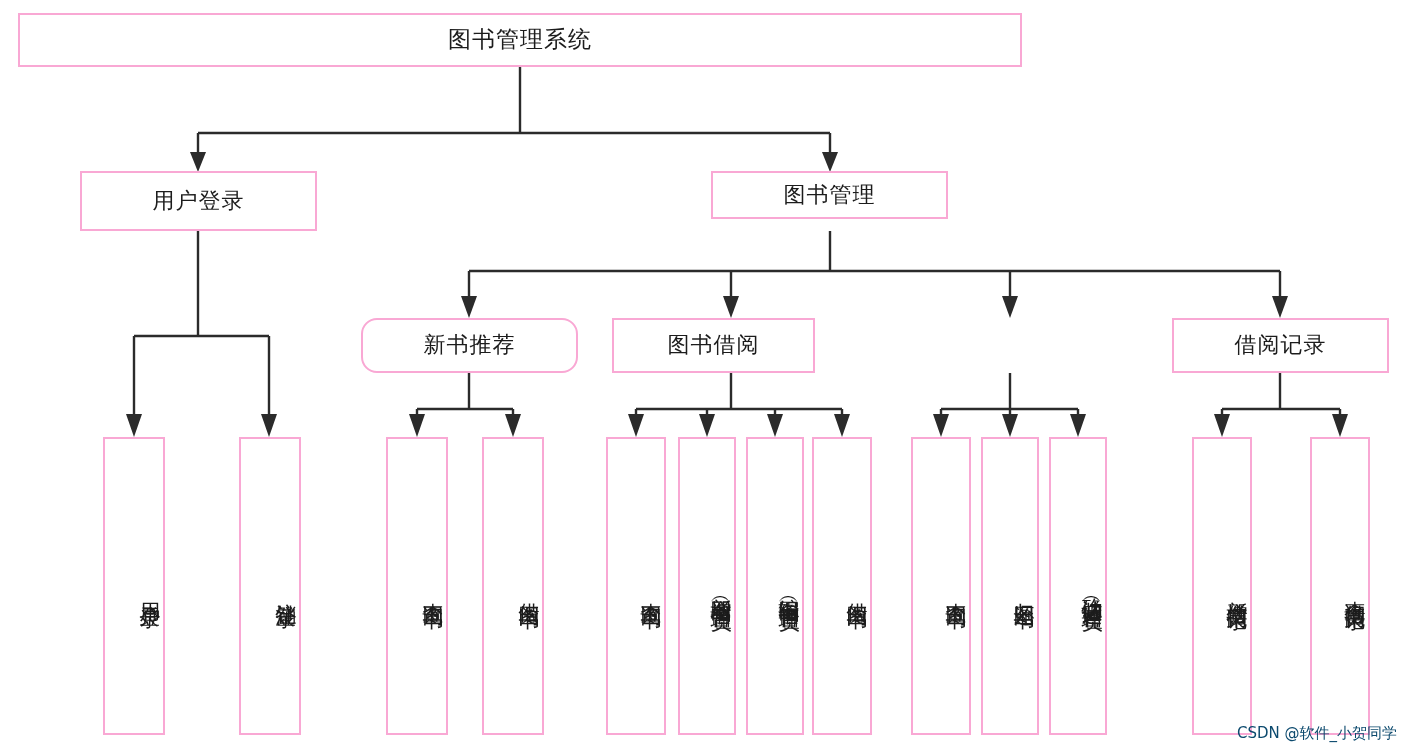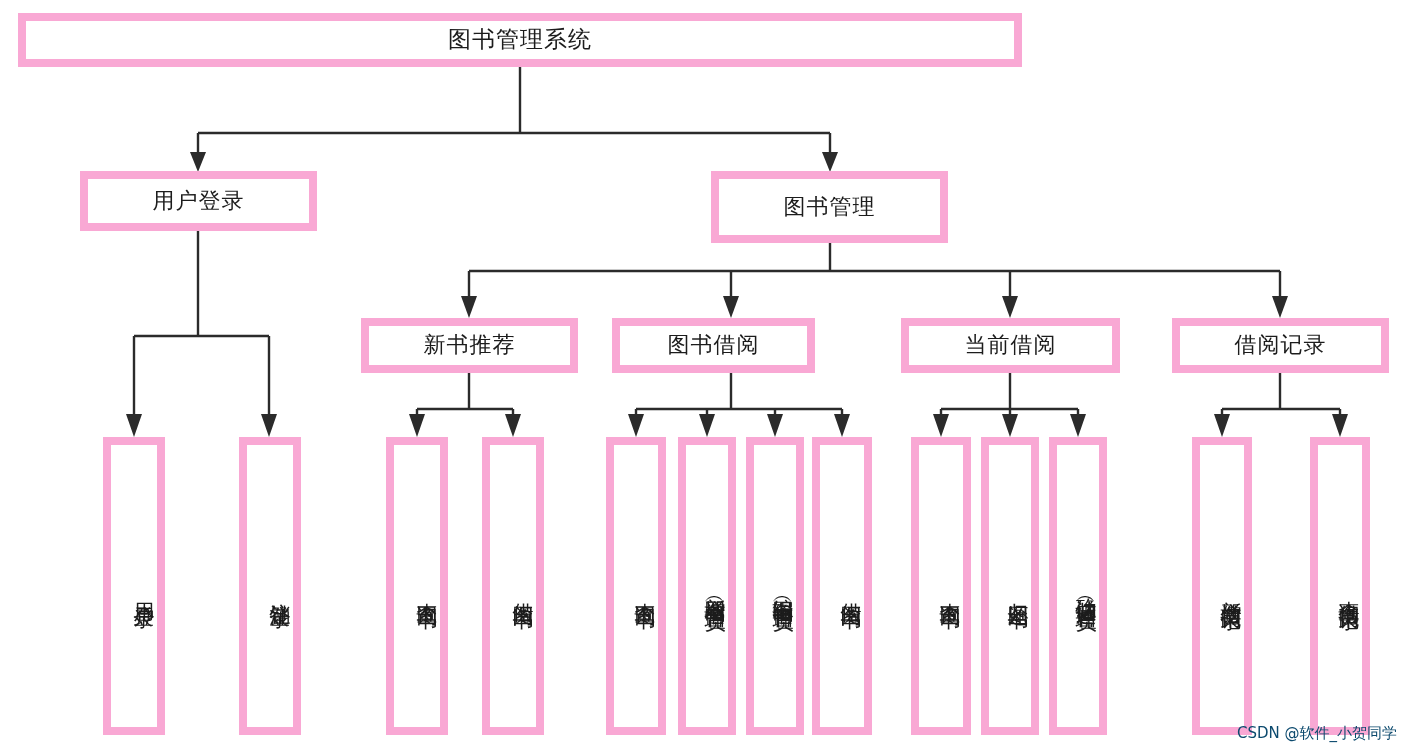--- a/index.html
+++ b/index.html
@@ -13,21 +13,21 @@
   #canvas {
     position: relative;
     width: 1405px;
     height: 747px;
     background: #ffffff;
     overflow: hidden;
   }
   .node {
     position: absolute;
     box-sizing: border-box;
-    border: 8px solid #f9a8d4;
+    border: 2px solid #f9a8d4;
     background: #ffffff;
     display: flex;
     align-items: center;
     justify-content: center;
     color: #1c1c1c;
   }
   .node.h {
     font-size: 22px;
     letter-spacing: 1px;
     line-height: 1.2;
@@ -146,33 +146,30 @@
     <polygon class="arrowhead" points="1332,414 1348,414 1340,437"></polygon>
   </svg>
 
   <div class="node h" id="root-node" style="left:18px; top:13px; width:1004px; height:54px;">
     <span>图书管理系统</span>
   </div>
 
   <div class="node h" style="left:80px; top:171px; width:237px; height:60px;">
     <span>用户登录</span>
   </div>
-  <div class="node h" style="left:711px; top:171px; width:237px; height:72px;">
+  <div class="node h" style="left:711px; top:171px; width:237px; height:48px;">
     <span>图书管理</span>
   </div>
 
-  <div class="node h" style="left:361px; top:318px; width:217px; height:55px;">
+  <div class="node h" style="left:361px; top:318px; width:217px; height:55px;border-radius:16px;">
     <span>新书推荐</span>
   </div>
   <div class="node h" style="left:612px; top:318px; width:203px; height:55px;">
     <span>图书借阅</span>
   </div>
-  <div class="node h" style="left:901px; top:318px; width:219px; height:55px;">
-    <span>当前借阅</span>
-  </div>
   <div class="node h" style="left:1172px; top:318px; width:217px; height:55px;">
     <span>借阅记录</span>
   </div>
 
   <div class="node v" style="left:103px; top:437px; width:62px; height:298px;">
     <span>用户登录</span>
   </div>
   <div class="node v" style="left:239px; top:437px; width:62px; height:298px;">
     <span>注销登录</span>
   </div>

